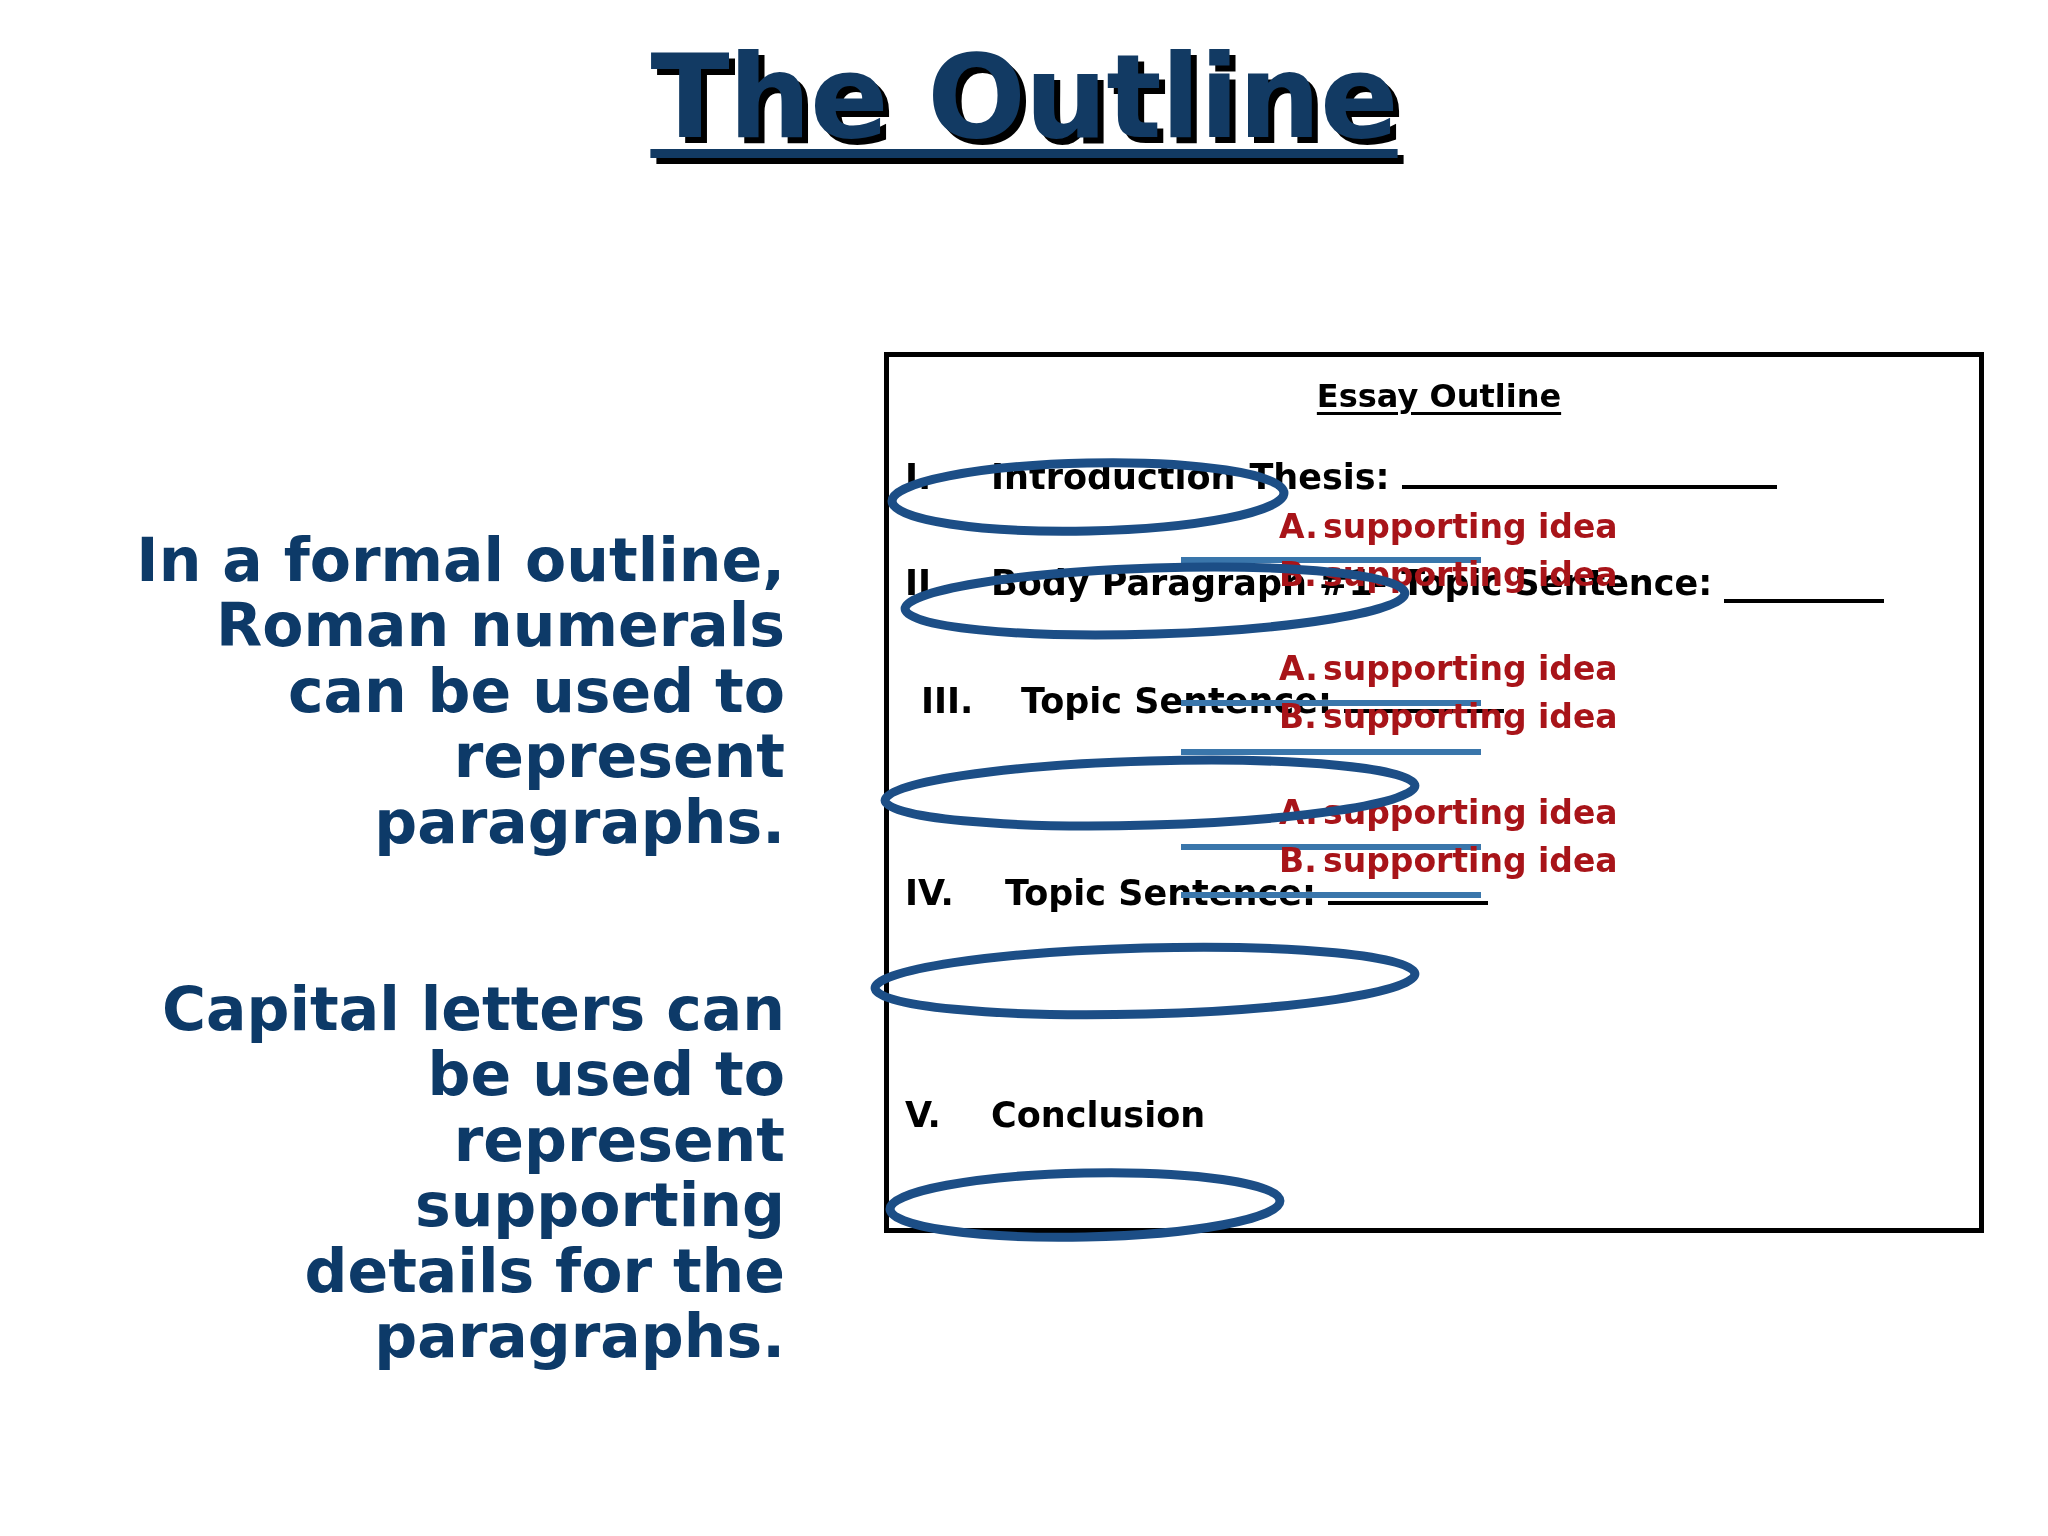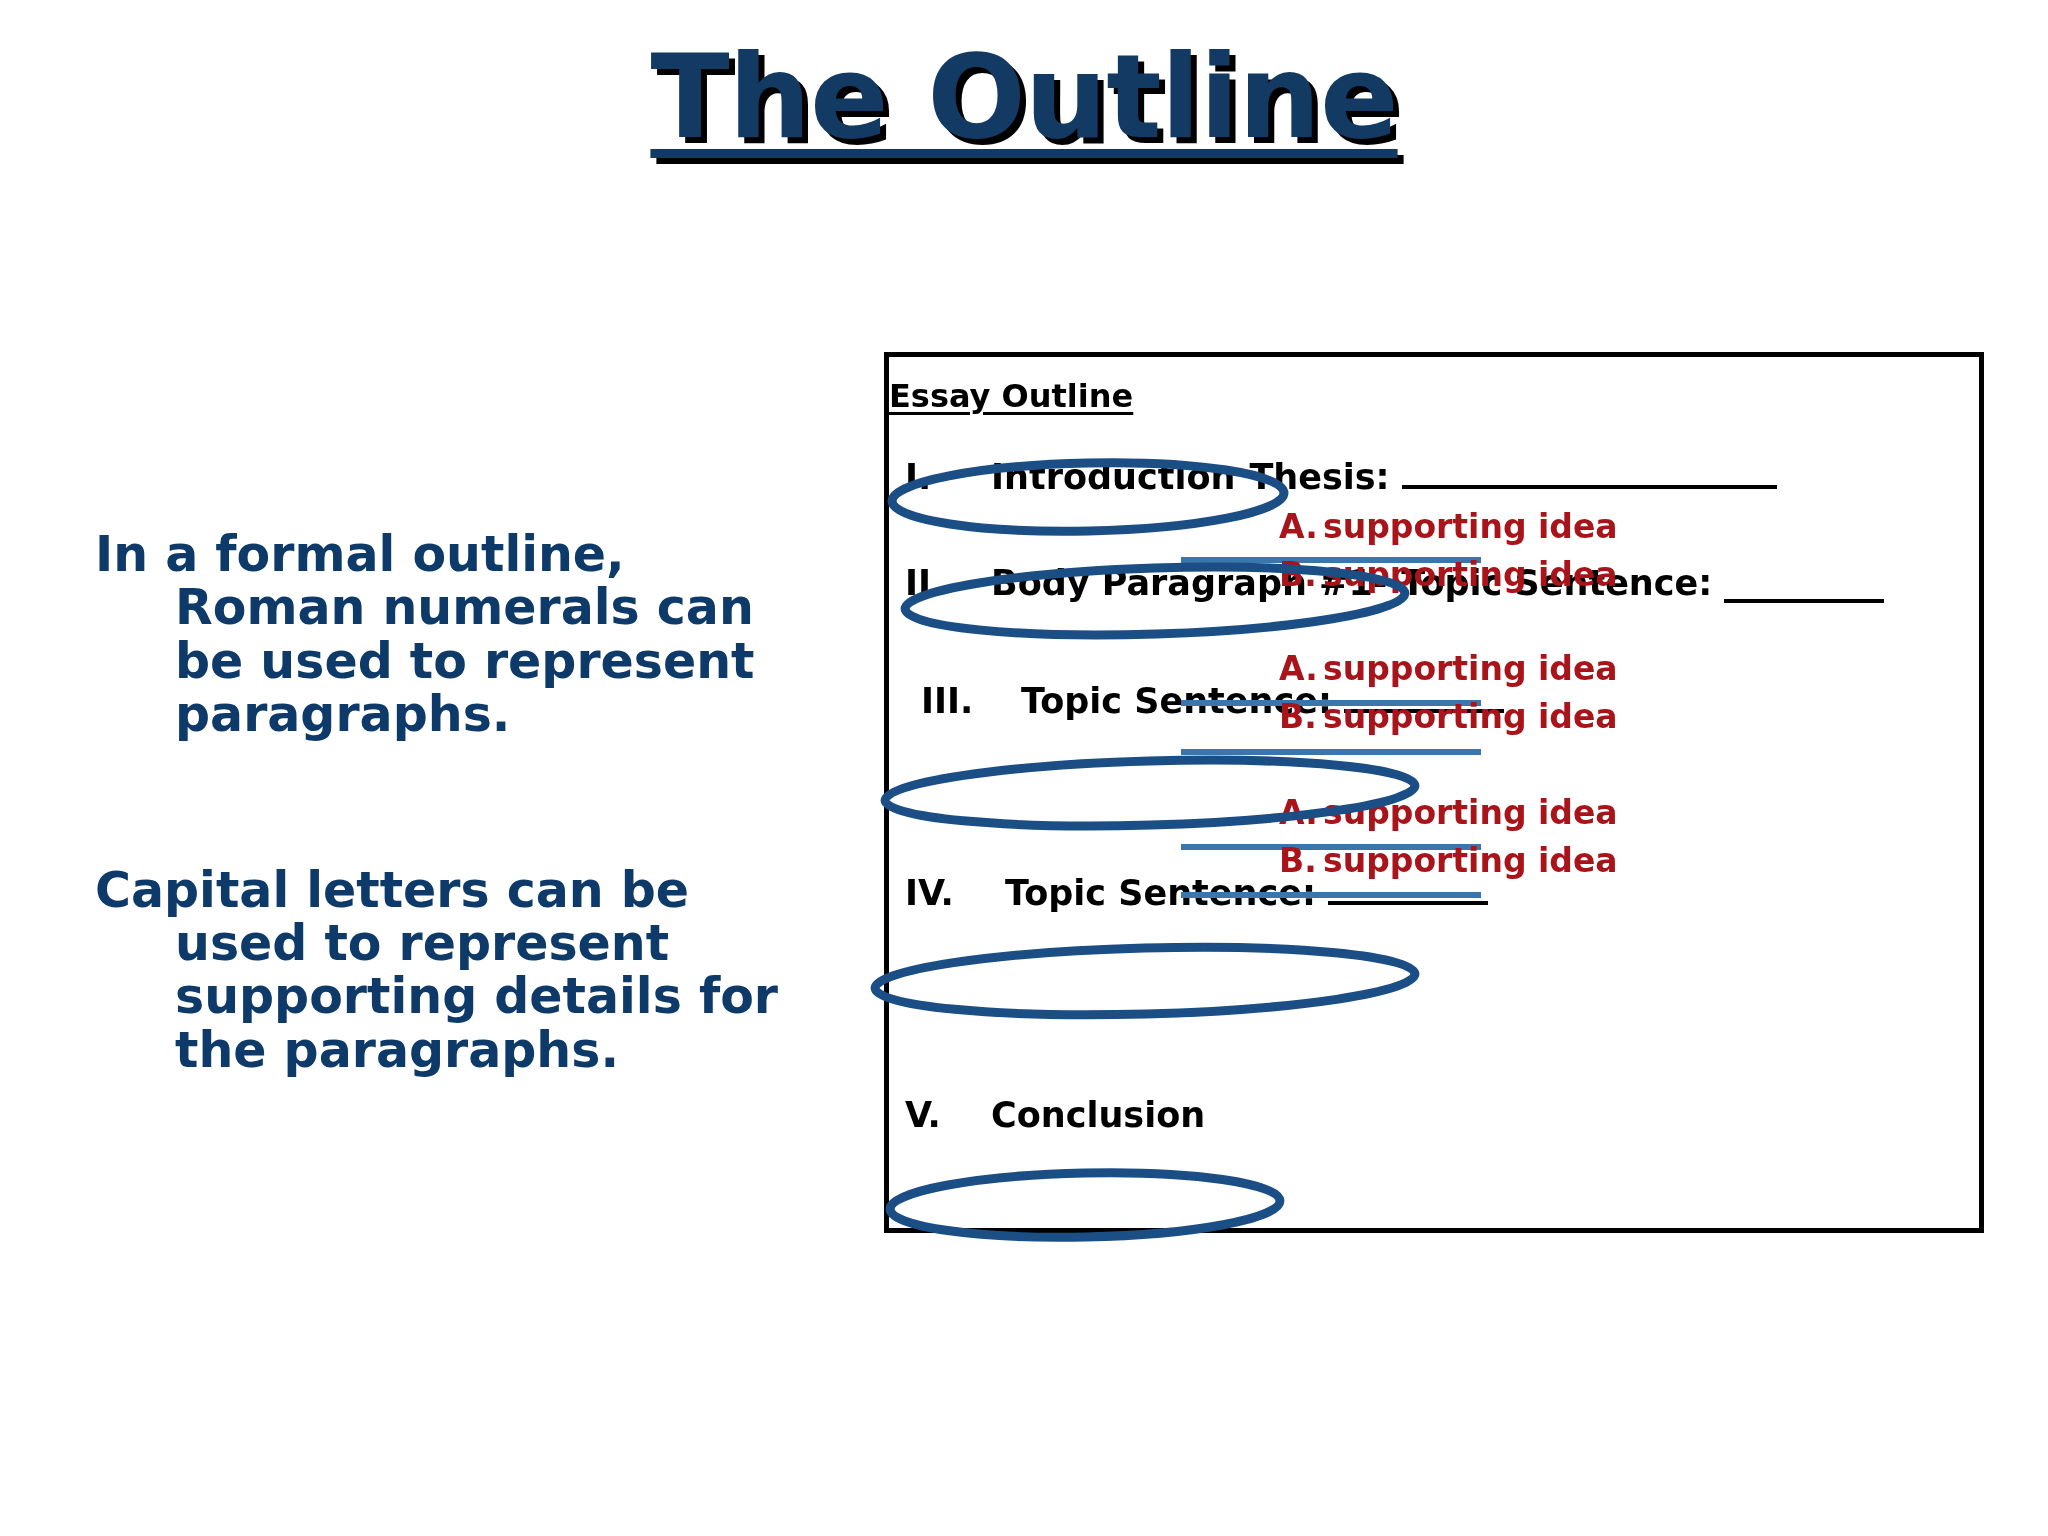--- a/index.html
+++ b/index.html
@@ -37,45 +37,47 @@
   
   #left-column {
     position: absolute;
     left: 95px;
     top: 528px;
     width: 690px;
   }
   .left-para {
     font-family: "DejaVu Sans", sans-serif;
     font-weight: bold;
-    font-size: 49px;
+    font-size: 60px;
     line-height: 1.09;
     color: #0d3a68;
     padding-left: 80px;
     text-indent: -80px;
     margin: 0;
+    text-align: right;
   }
   #left-para-2 { margin-top: 122px; }
 
   
   #outline-box {
     position: absolute;
     left: 884px;
     top: 352px;
     width: 1100px;
     height: 881px;
     border: 5px solid #000000;
     box-sizing: border-box;
     background: #ffffff;
   }
   #outline-heading {
     position: absolute;
     left: 0;
     top: 20px;
     width: 1100px;
+    text-align: center;
     font-family: "DejaVu Sans", sans-serif;
     font-weight: bold;
     font-size: 32px;
     color: #000000;
     text-decoration: underline;
     text-decoration-thickness: 3px;
     text-underline-offset: 5px;
   }
 
   

